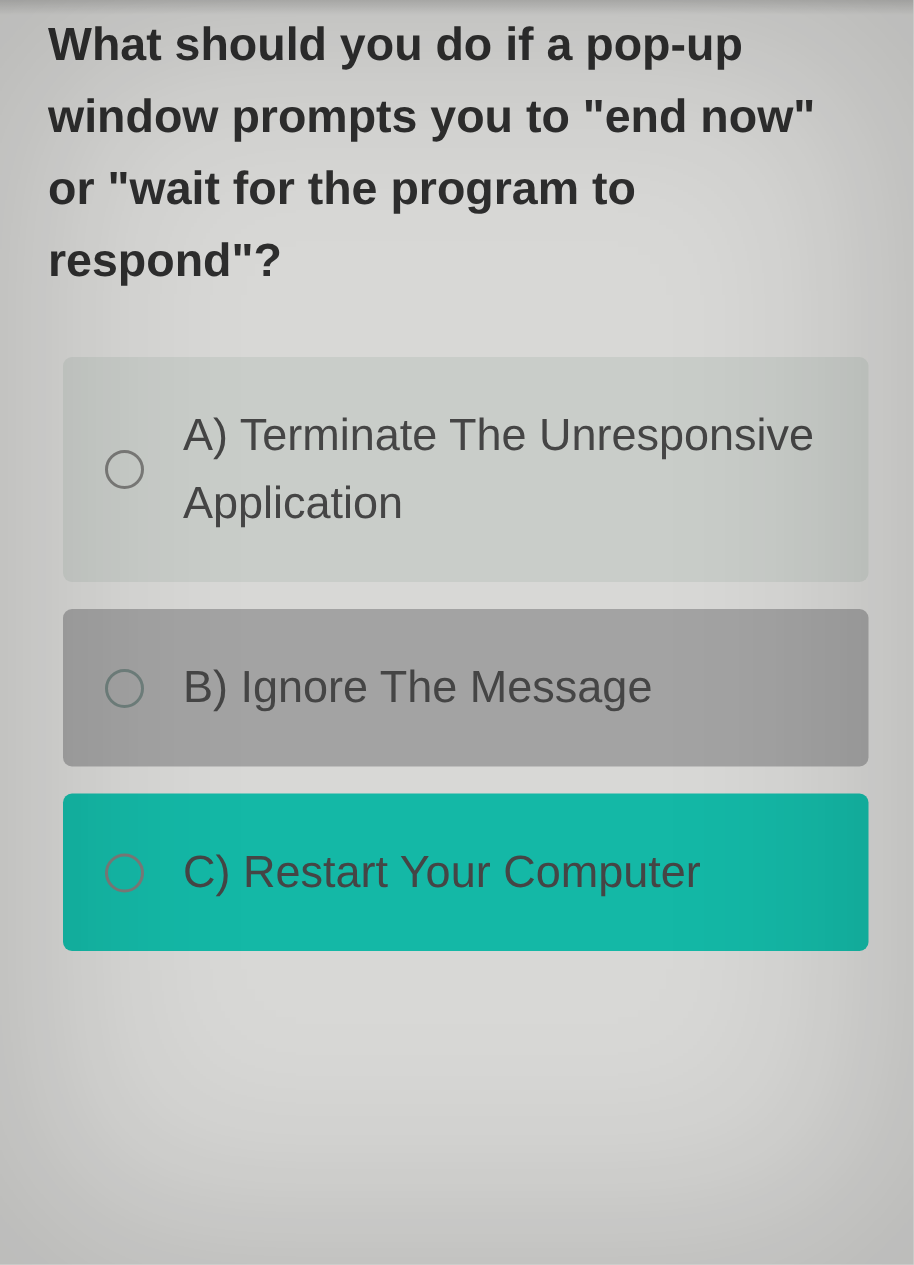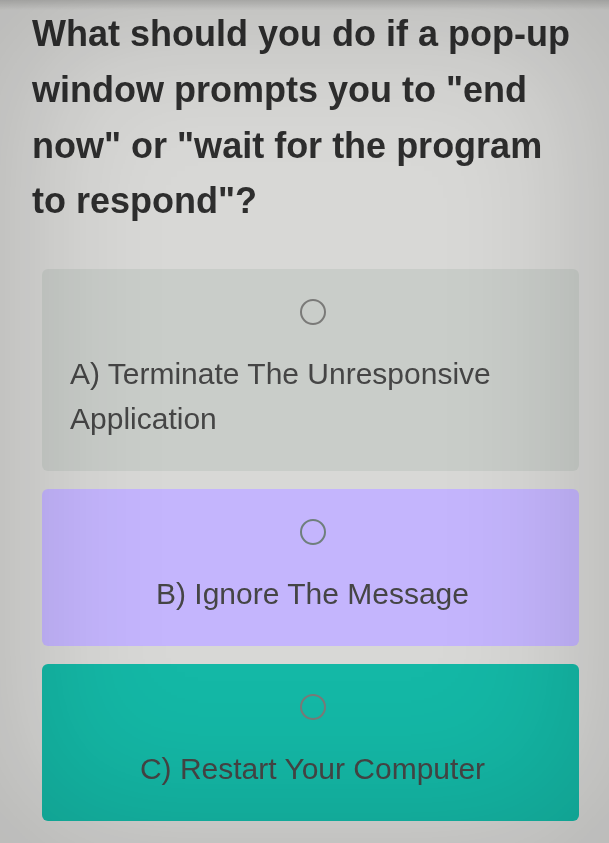--- a/index.html
+++ b/index.html
@@ -13,47 +13,46 @@
       background: #d8d8d6;
       font-family: Arial, Helvetica, sans-serif;
       color: #3a3a3a;
       overflow: hidden;
       position: relative;
     }
     .container {
       padding: 0 28px 0 32px;
     }
     .question {
-      font-size: 36px;
+      font-size: 31px;
       font-weight: bold;
       line-height: 1.55;
       color: #2e2e2e;
       padding-top: 6px;
       padding-bottom: 40px;
     }
     .options {
       display: flex;
       flex-direction: column;
       gap: 18px;
       padding-left: 10px;
       padding-right: 2px;
     }
     .option {
       display: flex;
       align-items: center;
       padding: 30px 24px 30px 28px;
       border-radius: 6px;
       gap: 26px;
-      flex-direction: column;
     }
     .option-a {
       background: #c9cdc9;
     }
     .option-b {
-      background: #c4b5fd;
+      background: #a3a3a3;
     }
     .option-c {
       background: #14b8a6;
     }
     .radio {
       width: 26px;
       height: 26px;
       min-width: 26px;
       border: 2.5px solid #7a7a78;
       border-radius: 50%;

